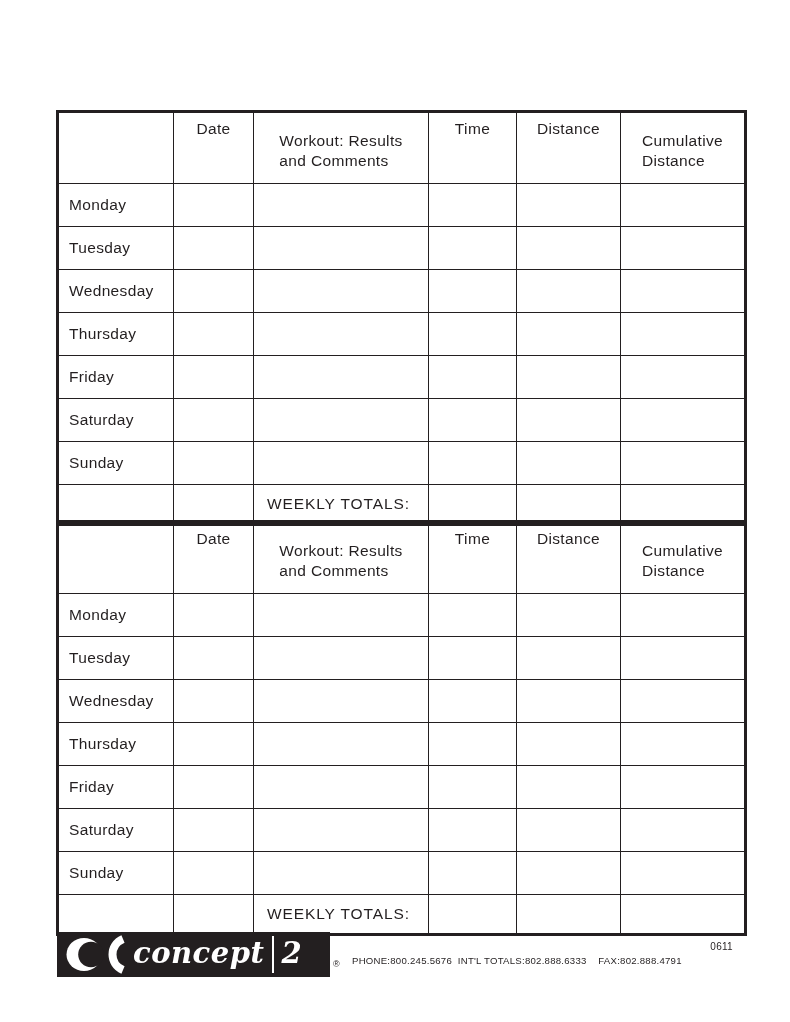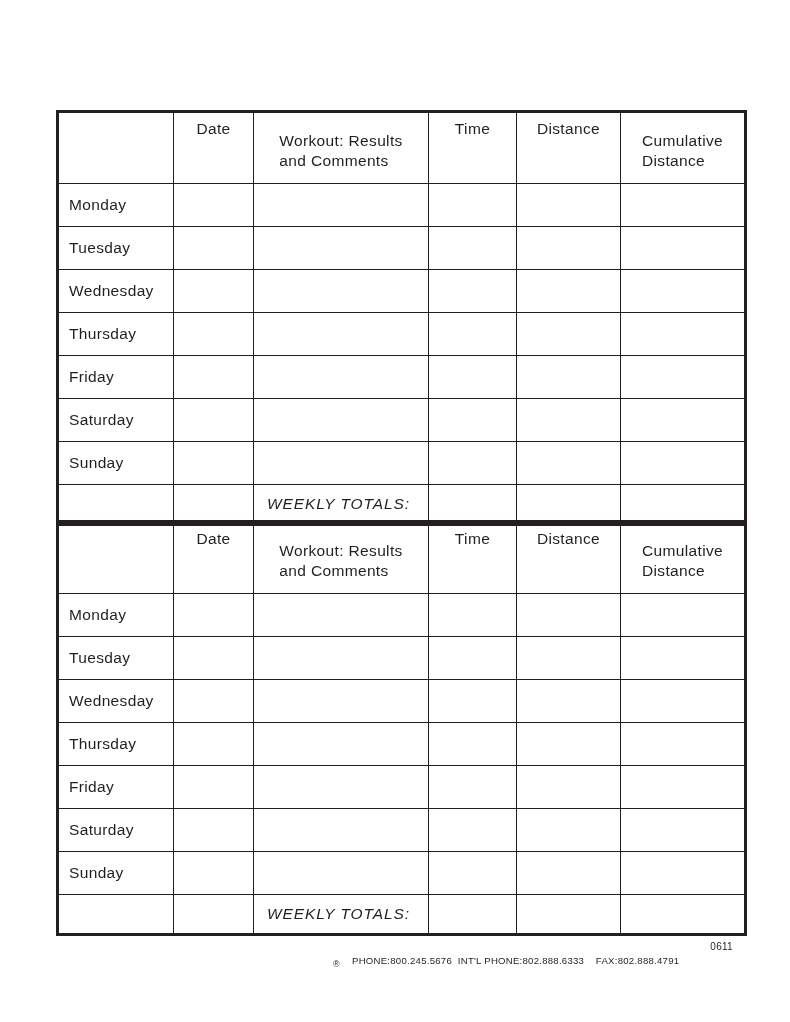--- a/index.html
+++ b/index.html
@@ -74,21 +74,20 @@
     text-align: left;
   }
   td.day-cell {
     vertical-align: middle;
     padding-left: 10px;
   }
   td.totals-cell {
     vertical-align: middle;
     padding-left: 13px;
     letter-spacing: 0.9px;
-    font-style: italic;
   }
 
   
   .logo-box {
     position: absolute;
     left: 57px;
     top: 932px;
     width: 273px;
     height: 45px;
     background: #231f20;
@@ -337,22 +336,32 @@
       <td></td>
           <td></td>
       <td class="totals-cell">WEEKLY TOTALS:</td>
       <td></td>
           <td></td>
       <td></td>
     </tr>
   </tbody>
     </table>
 
+  <div class="logo-box">
+    <svg width="74" height="45" viewBox="0 0 74 45">
+      <ellipse cx="27" cy="22.5" rx="17.5" ry="16.5" fill="#ffffff"></ellipse>
+      <circle cx="34" cy="22.5" r="12.8" fill="#231f20"></circle>
+      <path d="M66 7 C 52 13, 52 32, 66 38" stroke="#ffffff" stroke-width="8" fill="none"></path>
+    </svg>
+    <span class="logo-word">concept</span>
+    <span class="logo-divider"></span>
+    <span class="logo-two">2</span>
+  </div>
   <span class="reg-mark">®</span>
 
   <div class="contact-block">
-    <div>PHONE:800.245.5676  INT'L PHONE:802.888.6333    FAX:802.888.4791</div>
+    <div>PHONE:800.245.5676  INT'L TOTALS:802.888.6333    FAX:802.888.4791</div>
     
   </div>
 
   <div class="form-code">0611</div>
 
 </div>
 
 </body></html>

